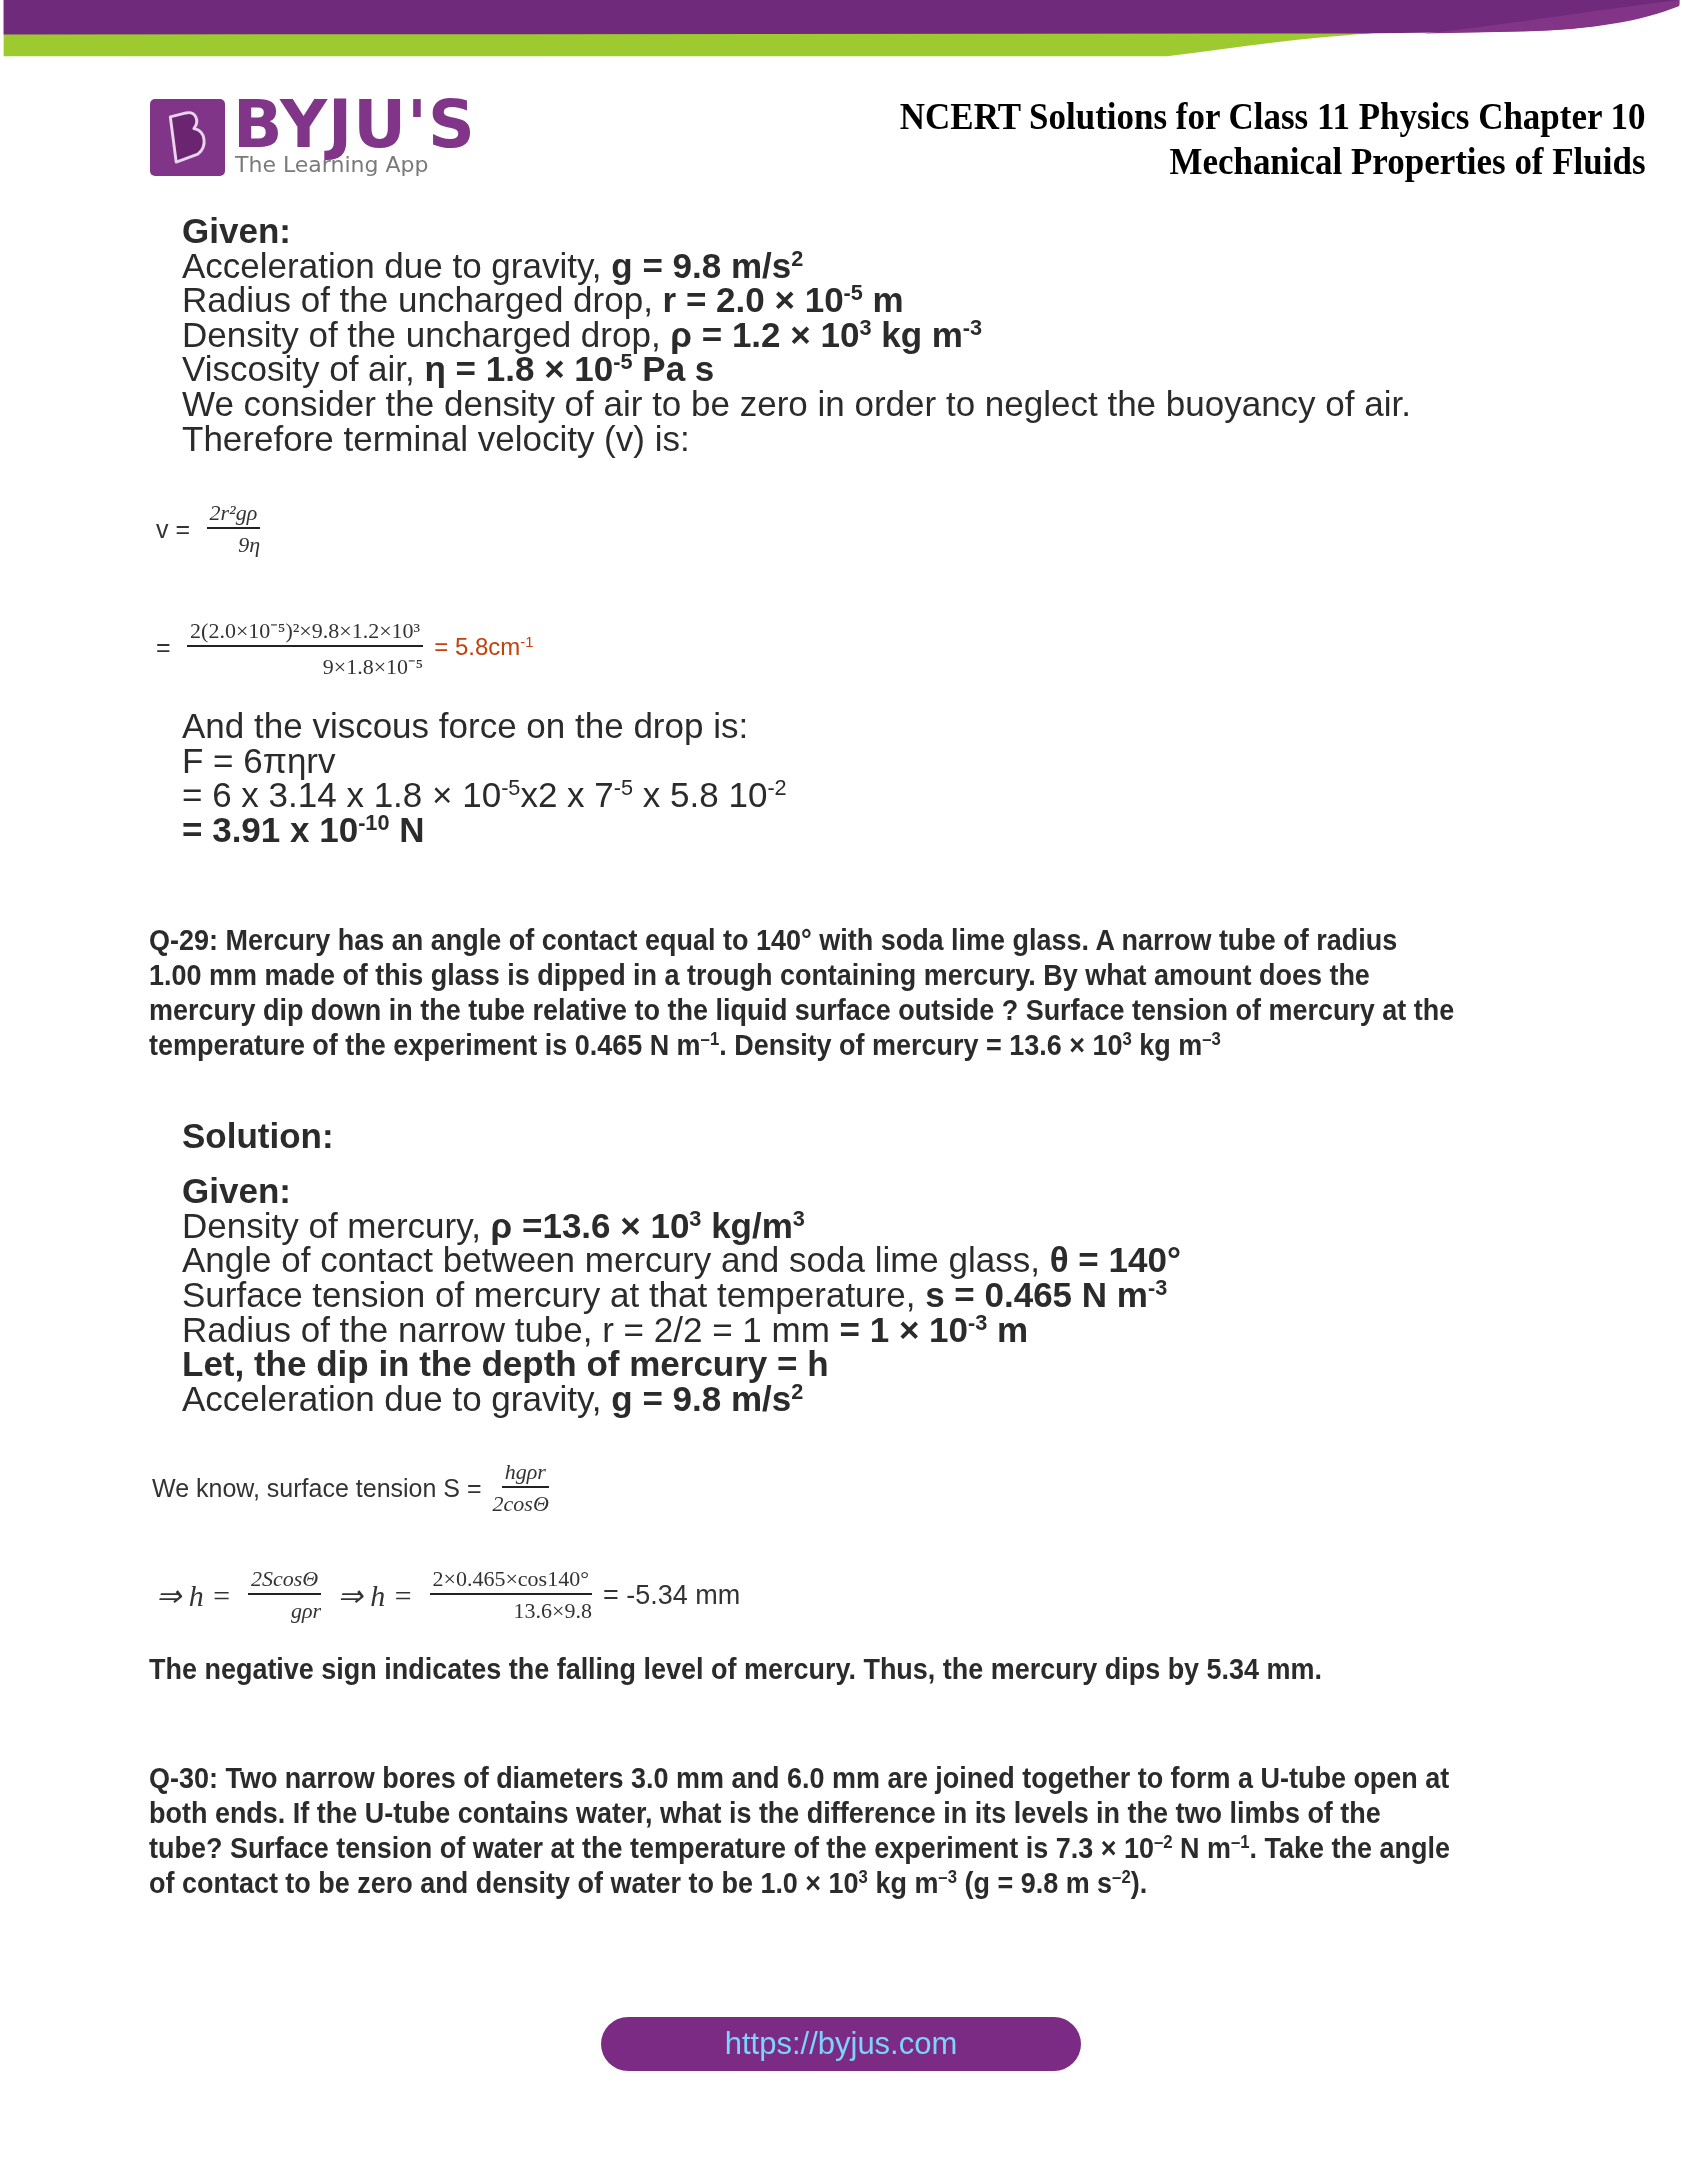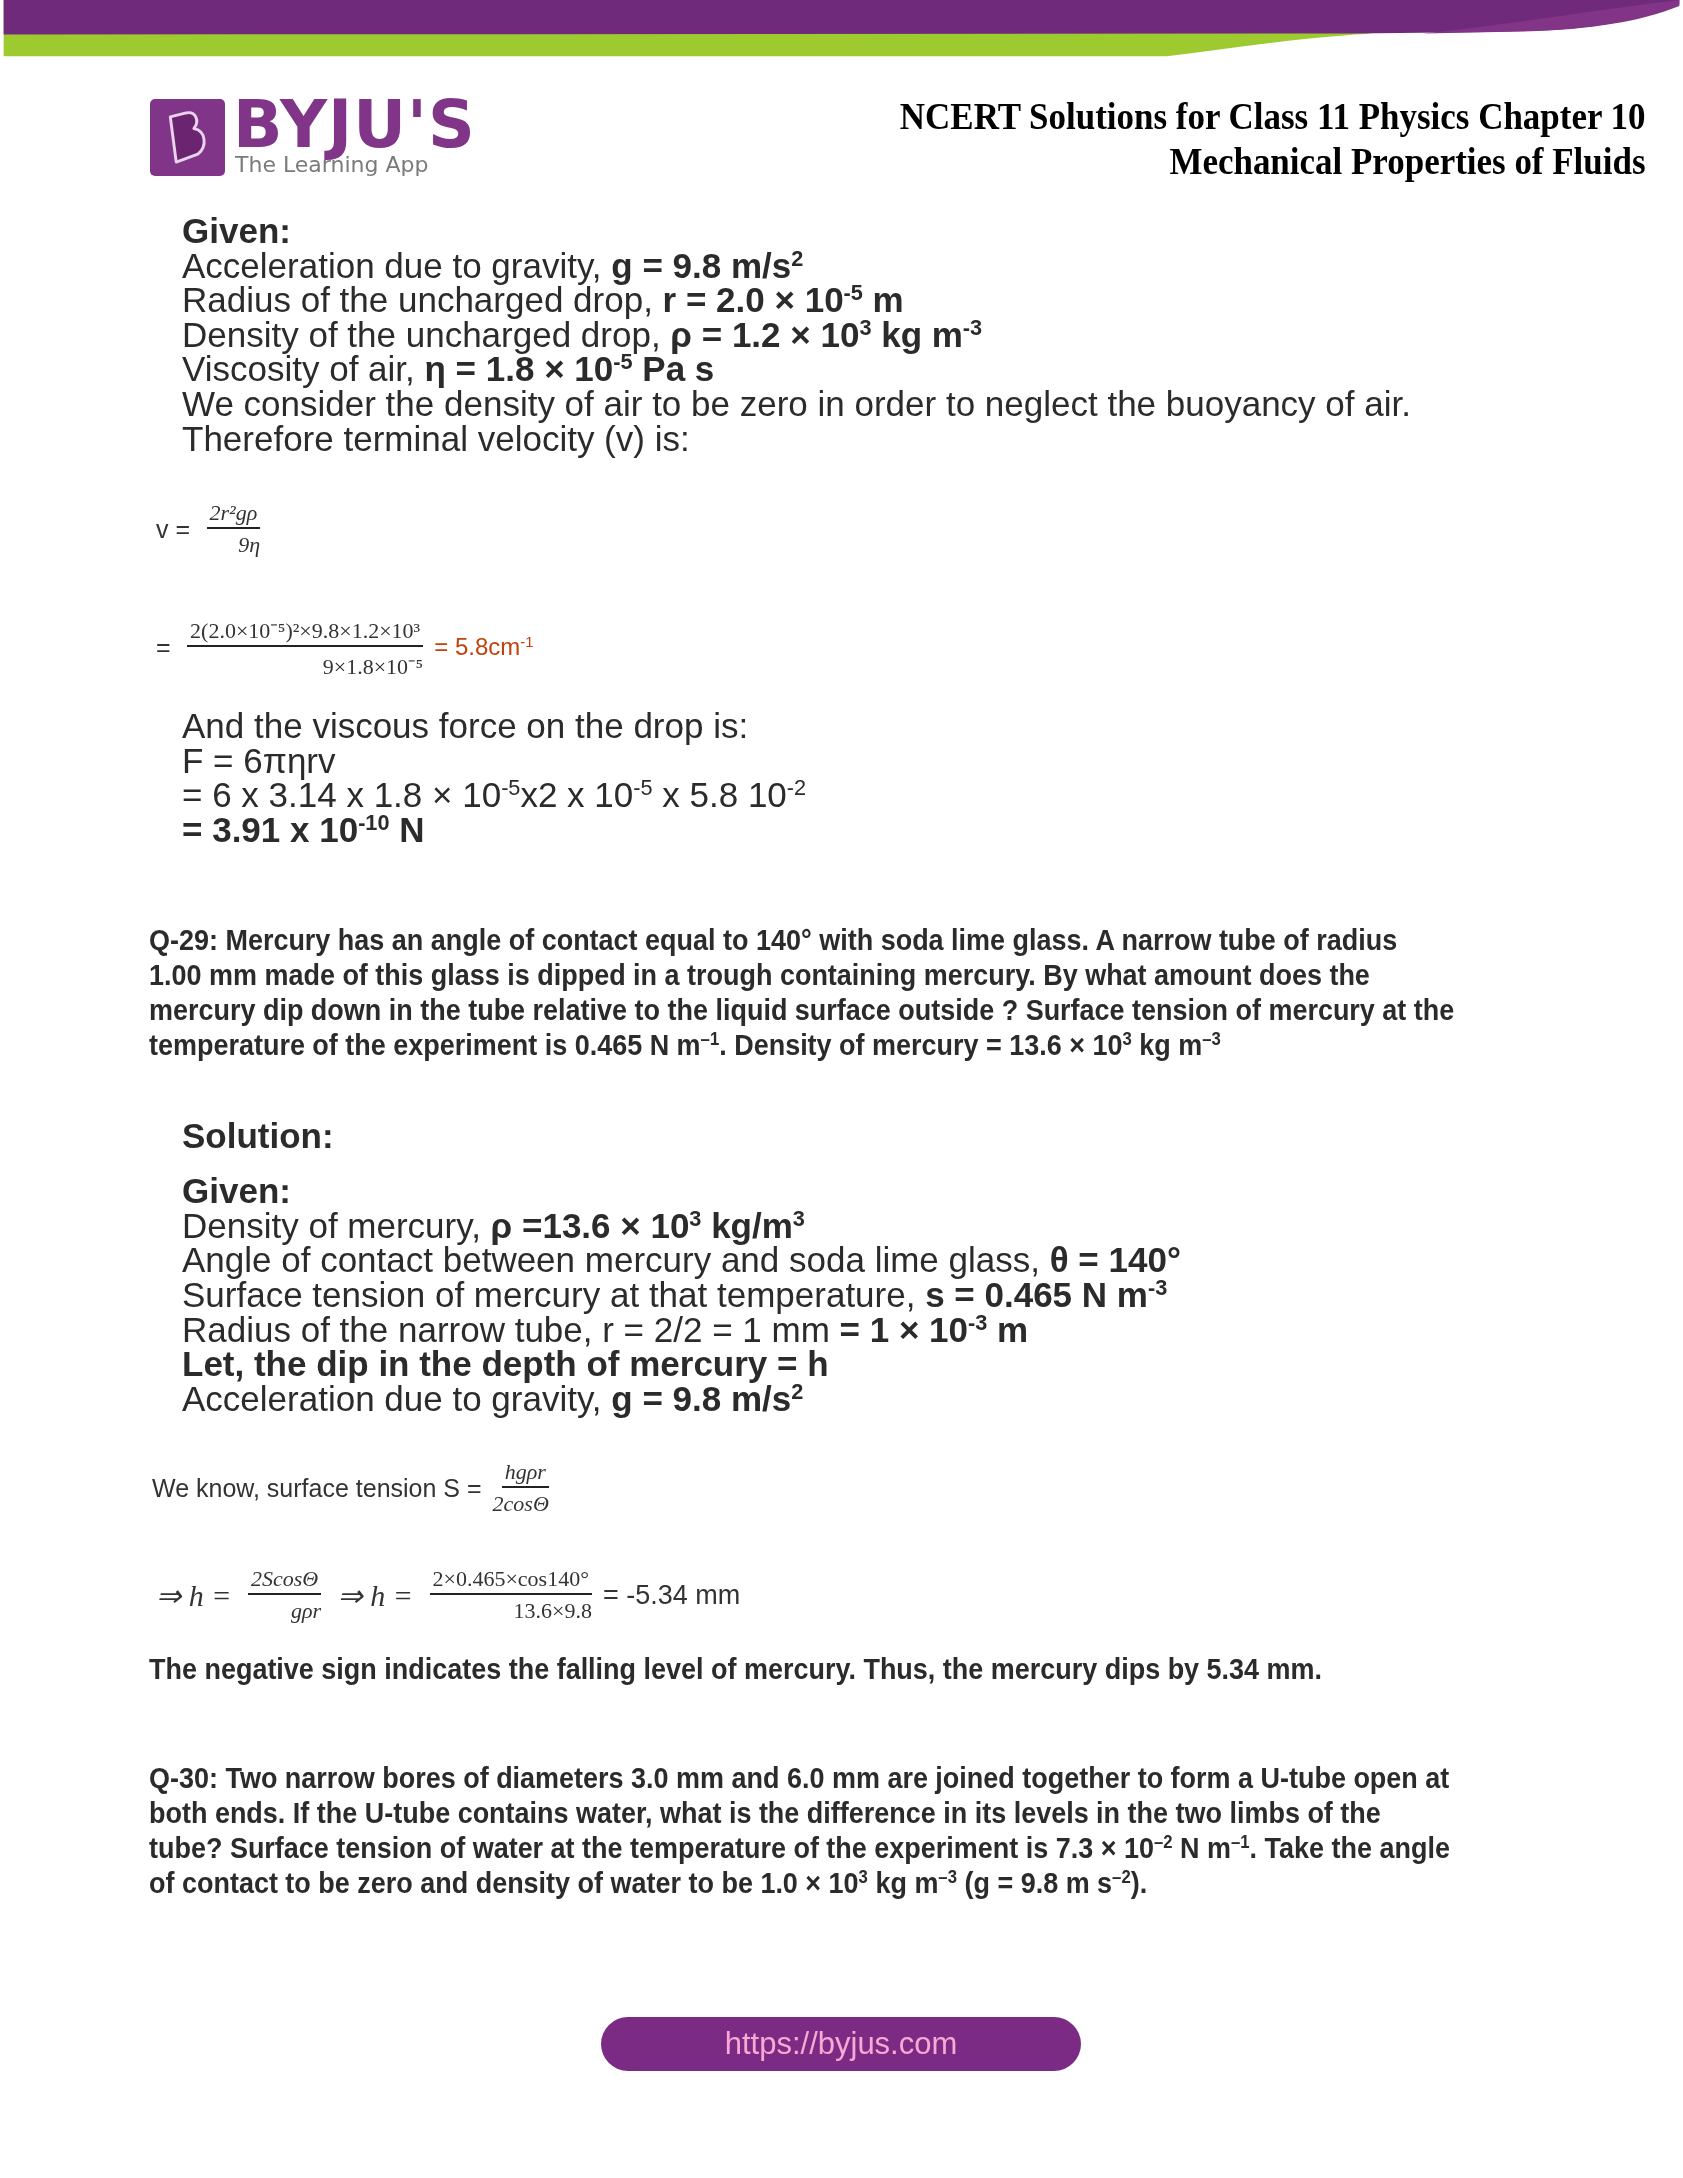--- a/index.html
+++ b/index.html
@@ -13,21 +13,21 @@
   .title { position:absolute; right:37px; top:94px; text-align:right; font-family:"Liberation Serif", serif; font-weight:bold; font-size:38px; line-height:45px; color:#000; transform:scaleX(0.92); transform-origin:right top; white-space:nowrap; }
   .ln { position:absolute; left:149px; font-size:35px; line-height:35px; white-space:nowrap; color:#2b2b2b;margin-left:33px; }
   .b { font-weight:bold; }
   .q { position:absolute; left:149px; width:1406px; font-size:29px; line-height:35px; font-weight:bold; color:#2b2b2b; transform:scaleX(0.93); transform-origin:left top; }
   sup { font-size:0.62em; vertical-align:0.55em; line-height:0; }
   .math { position:absolute; font-family:"Liberation Serif", serif; color:#333; white-space:nowrap; }
   .frac { display:inline-flex; flex-direction:column; align-items:flex-end; vertical-align:middle; }
   .frac .num { border-bottom:2px solid #222; padding:0 3px 1px; font-style:italic; }
   .frac .den { padding-top:3px; font-style:italic; }
   .mlabel { font-family:"Liberation Sans", sans-serif; font-size:25px; color:#333; vertical-align:middle; }
-  .footer { position:absolute; left:601px; top:2017px; width:480px; height:54px; border-radius:28px; background:#7b2b83; color:#f9a8d4; font-size:31px; text-align:center; line-height:54px; }
+  .footer { position:absolute; left:601px; top:2017px; width:480px; height:54px; border-radius:28px; background:#7b2b83; color:#7dd3fc; font-size:31px; text-align:center; line-height:54px; }
 </style>
 </head>
 <body>
 
 <svg class="hdr-svg" width="1683" height="69" viewBox="0 0 1700 70">
   <path d="M0 0 H1390 C1420 30 1400 34 1370 35 L1360 36 C1300 40 1240 50 1180 57 L0 57 Z" fill="#9dcb2f"></path>
   <path d="M0 0 H1700 V4 C1660 20 1620 28 1560 31 C1500 33 1440 33 1370 34 L0 35 Z" fill="#6f2a7b"></path>
   <path d="M1440 34 C1520 26 1600 12 1700 0 V6 C1660 22 1610 30 1540 32 Z" fill="#823486"></path>
 </svg>
 
@@ -66,21 +66,21 @@
   <span class="mlabel">=</span>&nbsp;&nbsp;
   <span class="frac">
       <span class="num" style="font-style:normal">2(2.0×10⁻⁵)²×9.8×1.2×10³</span>
       <span class="den" style="font-style:normal">9×1.8×10⁻⁵</span>
     </span>&nbsp;
   <span class="mlabel" style="font-size:24px;color:#c2410c"><span>= 5.8cm</span><sup>-1</sup></span>
 </div>
 
 <div class="ln" style="top:708px">And the viscous force on the drop is:</div>
 <div class="ln" style="top:743px">F = 6πηrv</div>
-<div class="ln" style="top:777px"><span>= 6 x 3.14 x 1.8 × 10</span><sup>-5</sup><span>x2 x 10</span><sup>-5</sup><span> x 5.8 10</span><sup>-2</sup></div>
+<div class="ln" style="top:777px"><span>= 6 x 3.14 x 1.8 × 10</span><sup>-5</sup><span>x2 x 7</span><sup>-5</sup><span> x 5.8 10</span><sup>-2</sup></div>
 <div class="ln b" style="top:812px"><span>= 3.91 x 10</span><sup>-10</sup><span> N</span></div>
 
 <div class="q" style="top:923px"><span>Q-29:  Mercury has an angle of contact equal to 140° with soda lime glass. A narrow tube of radius 1.00 mm made of this glass is dipped in a trough containing mercury. By what amount does the mercury dip down in the tube relative to the liquid surface outside ? Surface tension of mercury at the temperature of the experiment is 0.465 N m</span><sup>–1</sup><span>. Density of mercury = 13.6 × 10</span><sup>3</sup><span> kg m</span><sup>–3</sup></div>
 
 <div class="ln b" style="top:1118px">Solution:</div>
 <div class="ln b" style="top:1173px">Given:</div>
 <div class="ln" style="top:1208px"><span>Density of mercury, </span><span class="b"><span>ρ =13.6 × 10</span><sup>3</sup><span> kg/m</span><sup>3</sup></span></div>
 <div class="ln" style="top:1242px"><span>Angle of contact between mercury and soda lime glass, </span><span class="b">θ = 140°</span></div>
 <div class="ln" style="top:1277px"><span>Surface tension of mercury at that temperature, </span><span class="b"><span>s = 0.465 N m</span><sup>-3</sup></span></div>
 <div class="ln" style="top:1312px"><span>Radius of the narrow tube, r = 2/2 = 1 mm </span><span class="b"><span>= 1 × 10</span><sup>-3</sup><span> m</span></span></div>

